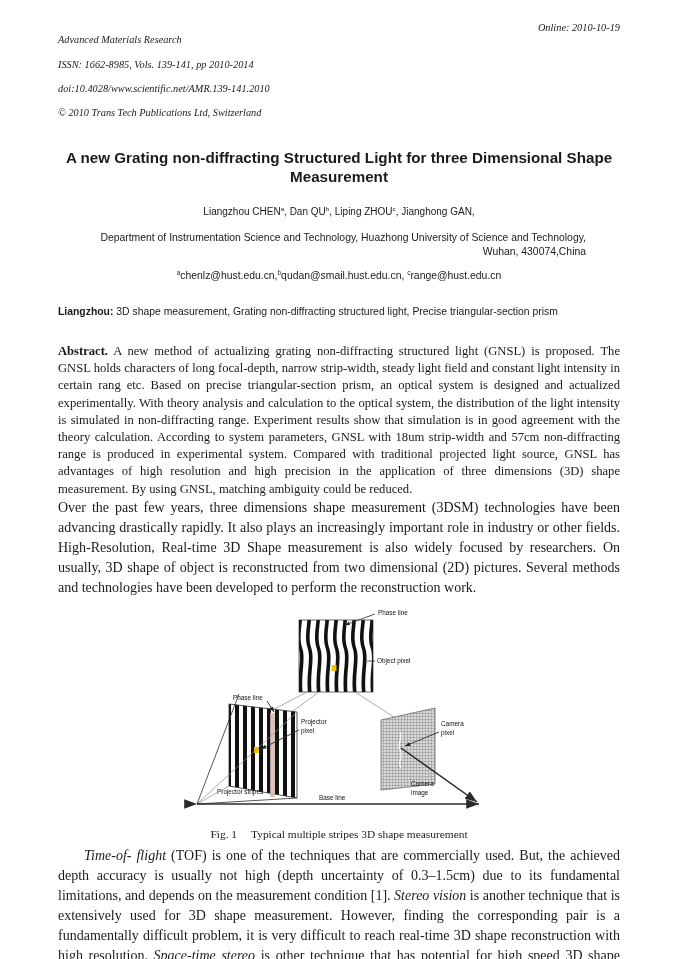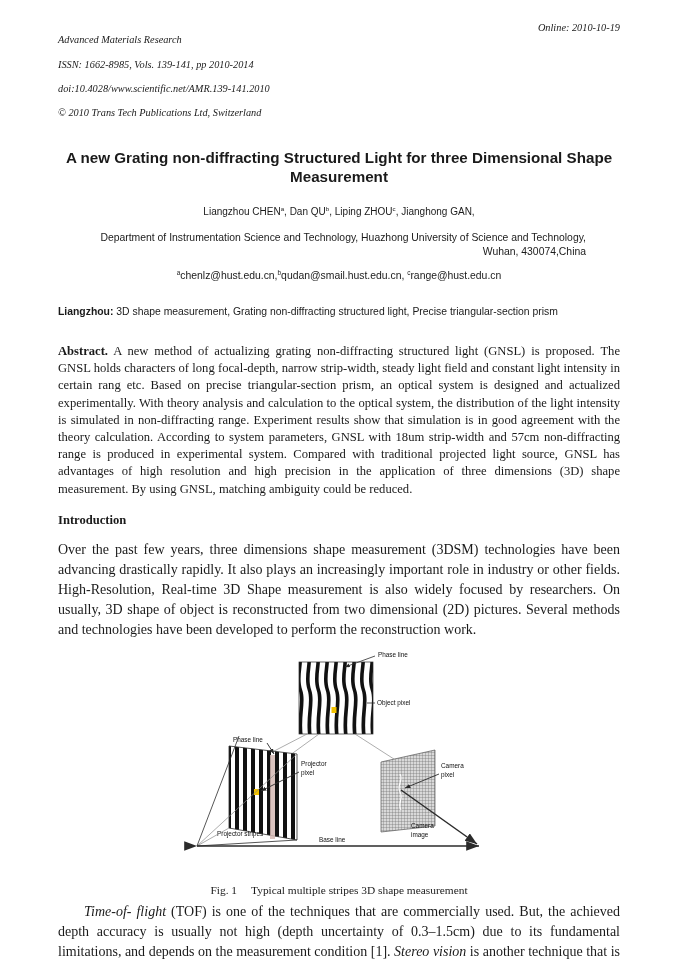--- a/index.html
+++ b/index.html
@@ -115,21 +115,21 @@
   }
   .fig-canvas {
     width: 320px;
     height: 215px;
     margin: 0 auto;
     position: relative;
   }
   .fig-caption {
     font-size: 11.4px;
     line-height: 15px;
-    margin-top: 18px;
+    margin-top: 4px;
     text-align: center;
   }
   .fig-caption .sp { display: inline-block; width: 14px; }
 </style>
 </head>
 <body>
 
 <div class="page">
 
   <div class="masthead">
@@ -155,21 +155,20 @@
   </div>
 
   <div class="keywords">
     <b>Liangzhou:</b><span> 3D shape measurement, Grating non-diffracting structured light, Precise triangular-section prism</span>
   </div>
 
   <div class="abstract">
     <span class="lead">Abstract.</span><span> A new method of actualizing grating non-diffracting structured light (GNSL) is proposed. The GNSL holds characters of long focal-depth, narrow strip-width, steady light field and constant light intensity in certain rang etc. Based on precise triangular-section prism, an optical system is designed and actualized experimentally. With theory analysis and calculation to the optical system, the distribution of the light intensity is simulated in non-diffracting range. Experiment results show that simulation is in good agreement with the theory calculation. According to system parameters, GNSL with 18um strip-width and 57cm non-diffracting range is produced in experimental system. Compared with traditional projected light source, GNSL has advantages of high resolution and high precision in the application of three dimensions (3D) shape measurement. By using GNSL, matching ambiguity could be reduced.</span>
   </div>
 
-  <div class="section-head">Introduction</div>
   <p class="body-par">Over the past few years, three dimensions shape measurement (3DSM) technologies have been advancing drastically rapidly. It also plays an increasingly important role in industry or other fields. High-Resolution, Real-time 3D Shape measurement is also widely focused by researchers. On usually, 3D shape of object is reconstructed from two dimensional (2D) pictures. Several methods and technologies have been developed to perform the reconstruction work.</p>
 
   <div class="figure">
     <div class="fig-canvas">
       <svg width="320" height="215" viewBox="0 0 320 215" xmlns="http://www.w3.org/2000/svg">
         <defs>
 
           <pattern id="wavy" width="9" height="88" patternUnits="userSpaceOnUse">
             <rect width="9" height="88" fill="#ffffff"></rect>
             <path d="M1.2 0 C5.2 12, -2 26, 2.6 40 C6.6 52, 0.2 66, 3.4 88 L7.0 88 C4.0 66, 10.2 52, 6.2 40 C1.6 26, 8.8 12, 4.8 0 Z" fill="#111111"></path>

